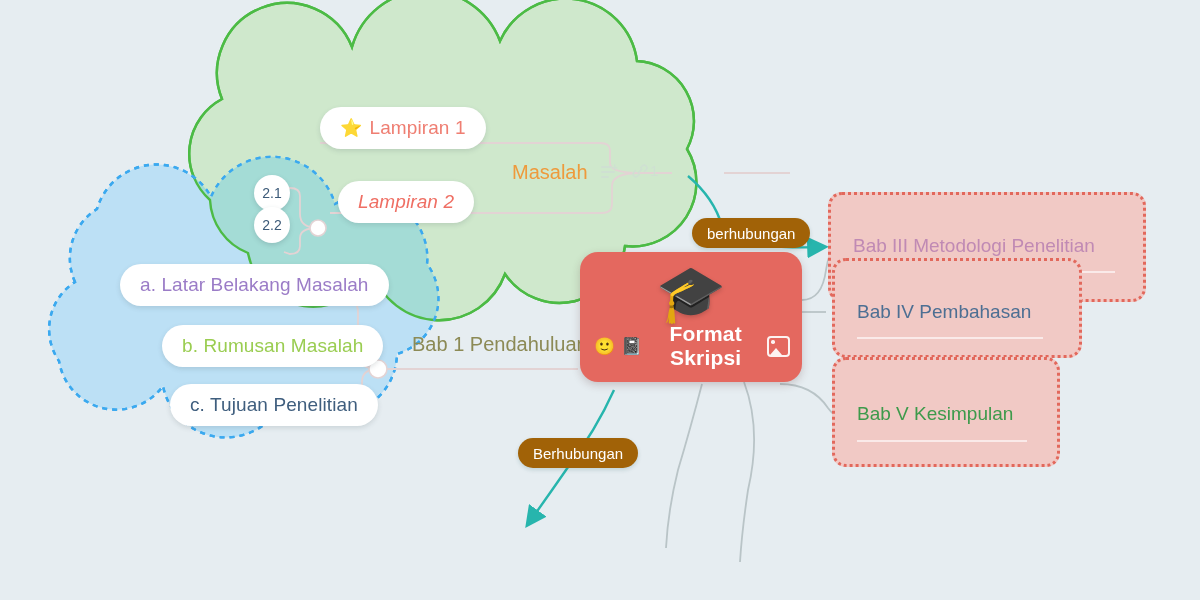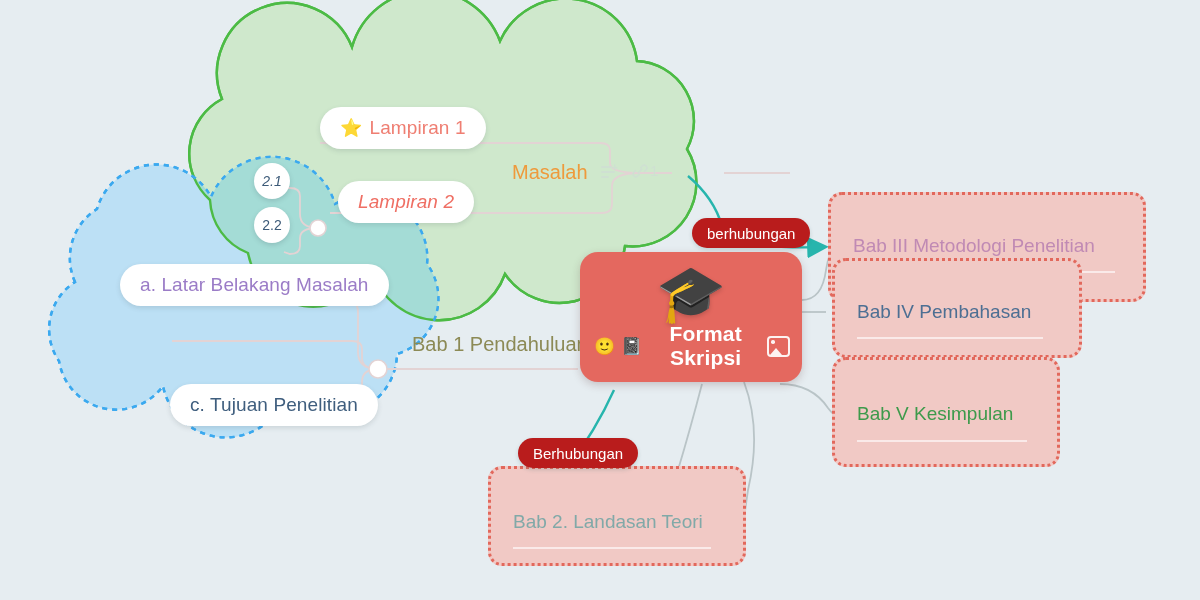--- a/index.html
+++ b/index.html
@@ -86,21 +86,21 @@
   .dbox .dtitle{
     position:absolute;left:22px;font-size:19px;white-space:nowrap;
   }
   .dbox .rule{
     position:absolute;left:22px;height:2px;background:rgba(255,255,255,.62);
   }
 
   
   .relcap{
     position:absolute;
-    background:#b91c1c;
+    background:#a16207;
     border-radius:16px;
     color:#fff;
     font-size:15px;
     height:30px;
     display:flex;align-items:center;
     padding:0 15px;
     white-space:nowrap;
     box-shadow:0 2px 4px rgba(30,90,90,.18);
   }
 
@@ -210,24 +210,20 @@
   <div class="dbox" style="left:832px;top:258px;width:250px;height:100px;">
     <span class="dtitle" style="top:40px;color:#4d6f93;">Bab IV Pembahasan</span>
     <span class="rule" style="top:76px;width:186px;"></span>
   </div>
 
   <div class="dbox" style="left:832px;top:357px;width:228px;height:110px;">
     <span class="dtitle" style="top:43px;color:#3d9a4b;">Bab V Kesimpulan</span>
     <span class="rule" style="top:80px;width:170px;"></span>
   </div>
 
-  <div class="dbox" style="left:488px;top:466px;width:258px;height:100px;">
-    <span class="dtitle" style="top:42px;color:#81a9a8;">Bab 2. Landasan Teori</span>
-    <span class="rule" style="top:78px;width:198px;"></span>
-  </div>
 
   <div class="ftext" style="left:512px;top:161px;font-size:20px;color:#ee9a3c;">
     <span>Masalah</span>
   </div>
   <span class="noteicon" style="left:601px;top:166px;">
     <i></i>
       <i></i>
       <i></i>
       <b>+</b>
   </span>
@@ -253,26 +249,29 @@
   </div>
 
   <div class="pill" style="left:338px;top:181px;color:#ef6f64;font-style:italic;">
     <span>Lampiran 2</span>
   </div>
 
   <div class="pill" style="left:120px;top:264px;color:#9b7cc7;">
     <span>a. Latar Belakang Masalah</span>
   </div>
 
+  <div class="pill" style="left:162px;top:325px;color:#9acd51;">
+    <span>b. Rumusan Masalah</span>
+  </div>
 
   <div class="pill" style="left:170px;top:384px;color:#3f5e7e;">
     <span>c. Tujuan Penelitian</span>
   </div>
 
-  <div class="badge" style="left:254px;top:163px;font-style:italic;">
+  <div class="badge" style="left:254px;top:175px;">
     <span>2.1</span>
   </div>
   <div class="badge" style="left:254px;top:207px;">
     <span>2.2</span>
   </div>
 
   <div class="relcap" style="left:692px;top:218px;">
     <span>berhubungan</span>
   </div>
   <div class="relcap" style="left:518px;top:438px;">

